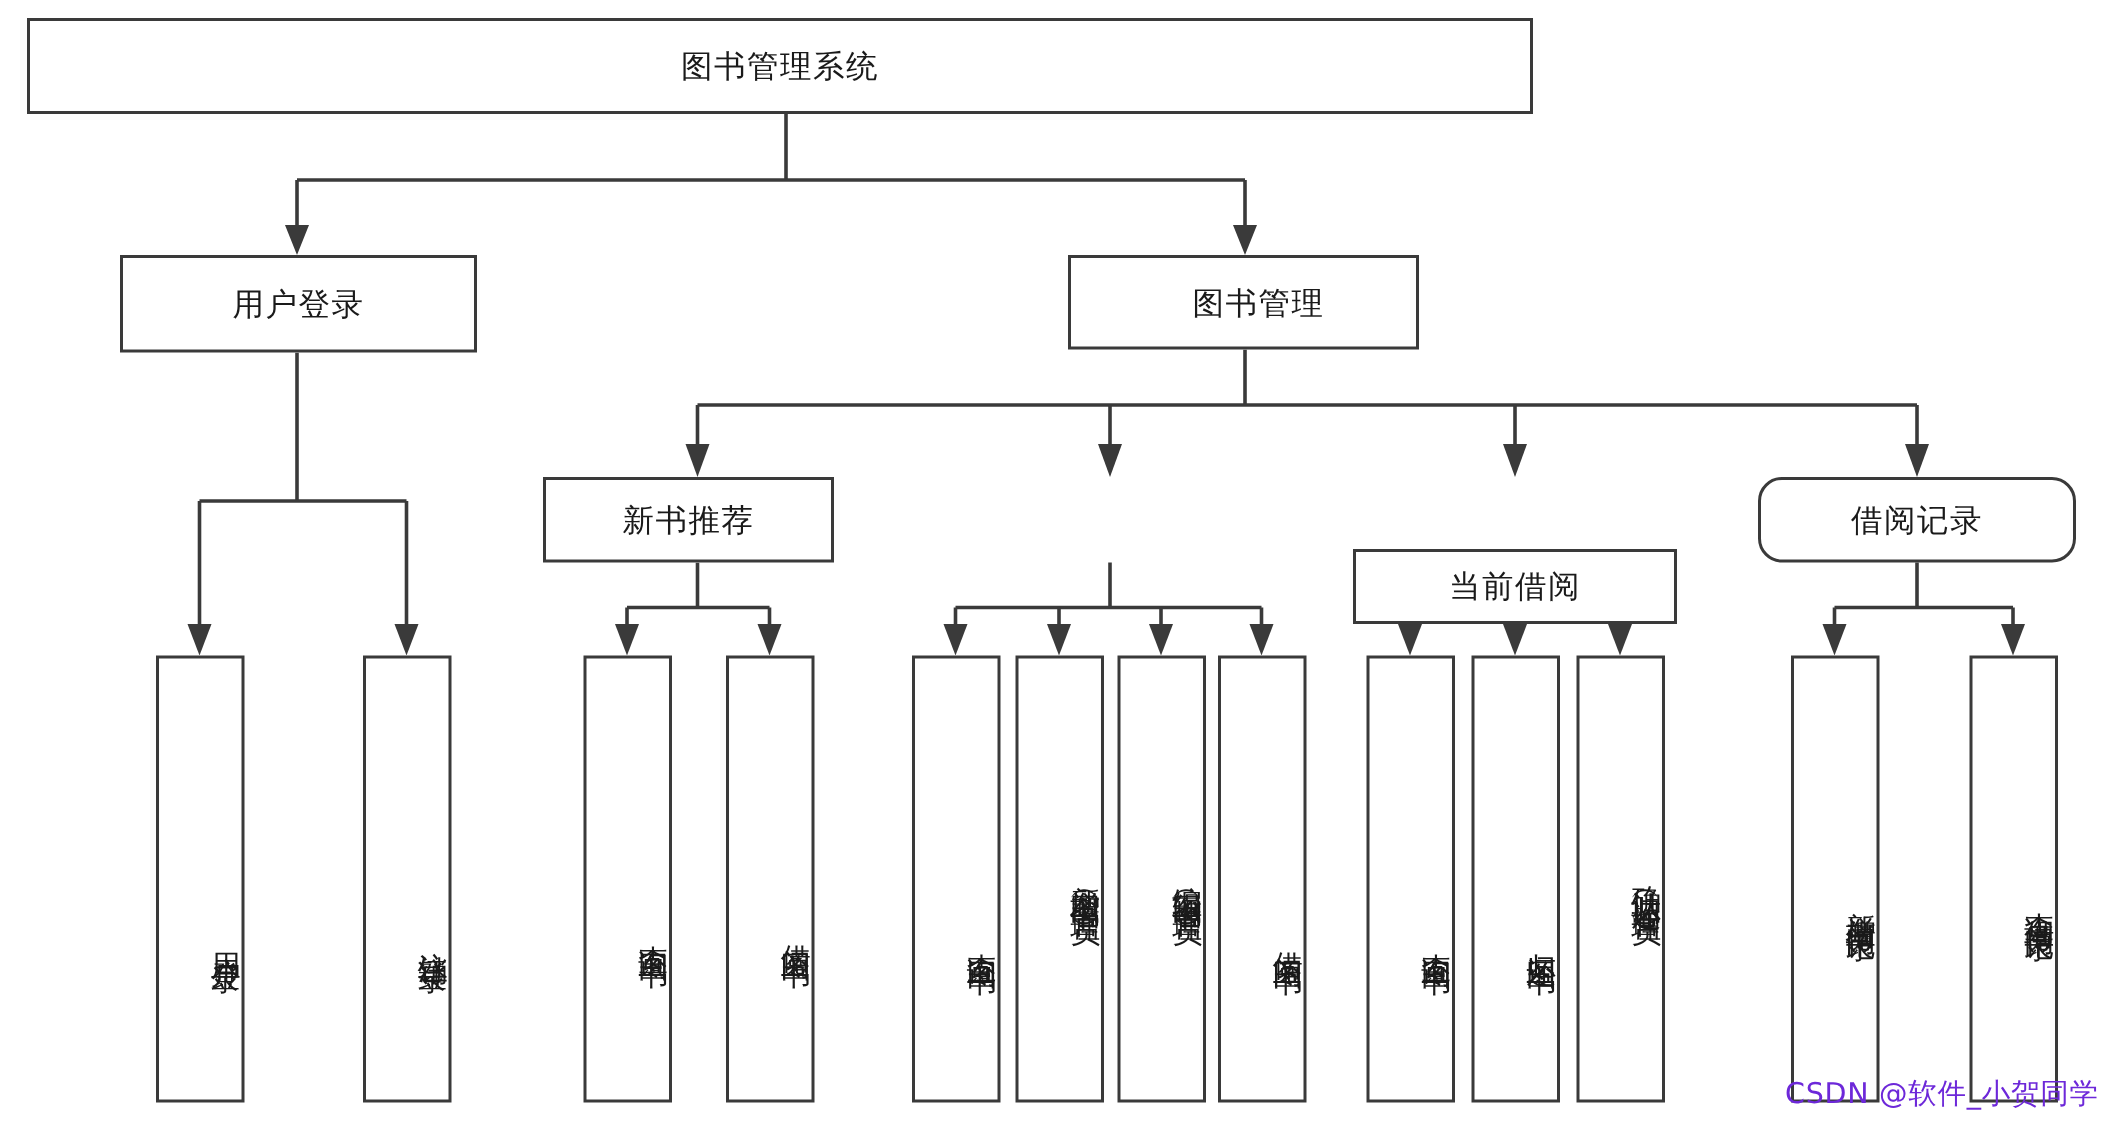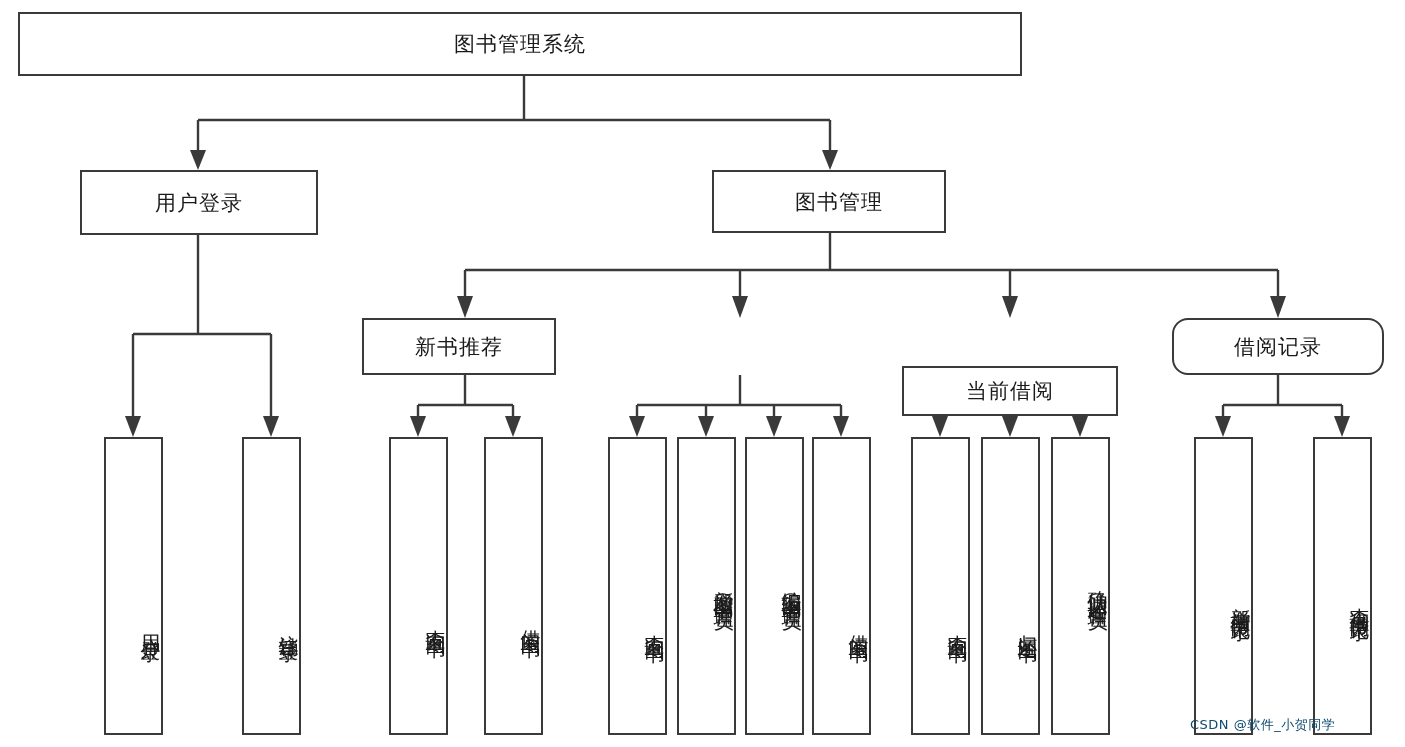--- a/index.html
+++ b/index.html
@@ -47,22 +47,22 @@
   }
   .node.v-node .vtext {
     writing-mode: vertical-rl;
     text-orientation: upright;
     white-space: nowrap;
   }
   .wm {
     position: absolute;
     left: 1190px;
     top: 716px;
-    font-size: 13px;
-    color: #0c4a6e;
+    font-size: 19px;
+    color: #6d28d9;
     white-space: nowrap;
     letter-spacing: 0.5px;
   }
   svg#links {
     position: absolute;
     left: 0;
     top: 0;
     width: 1405px;
     height: 747px;
     pointer-events: none;

